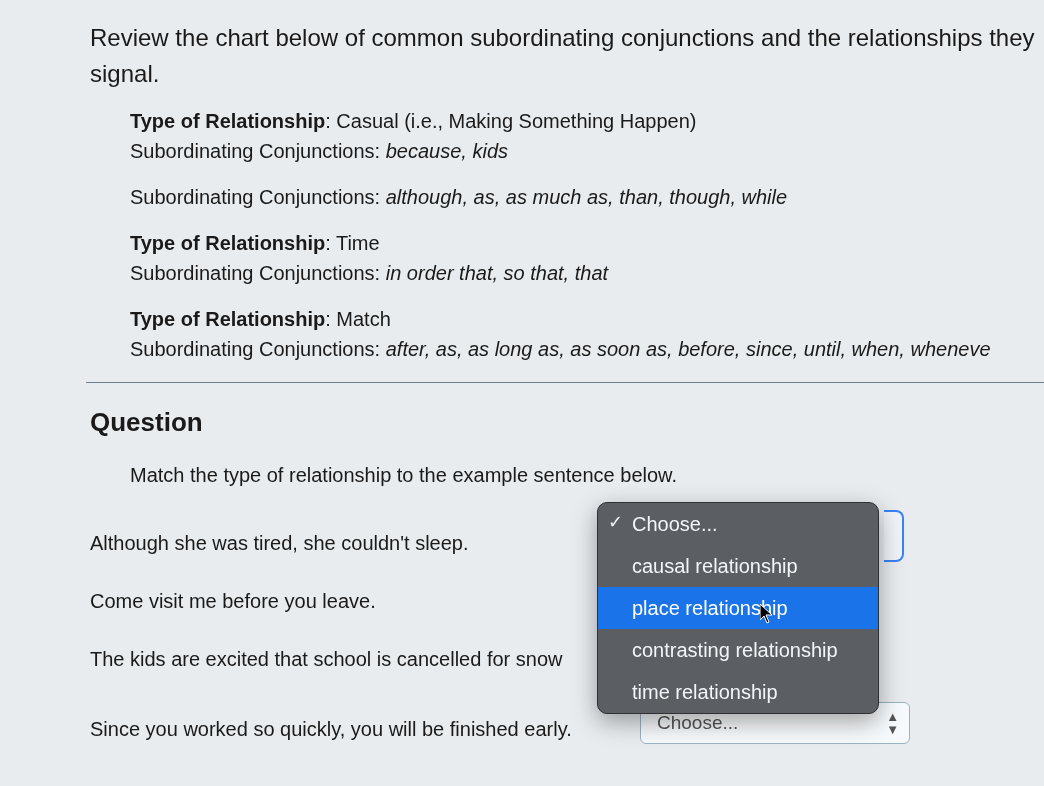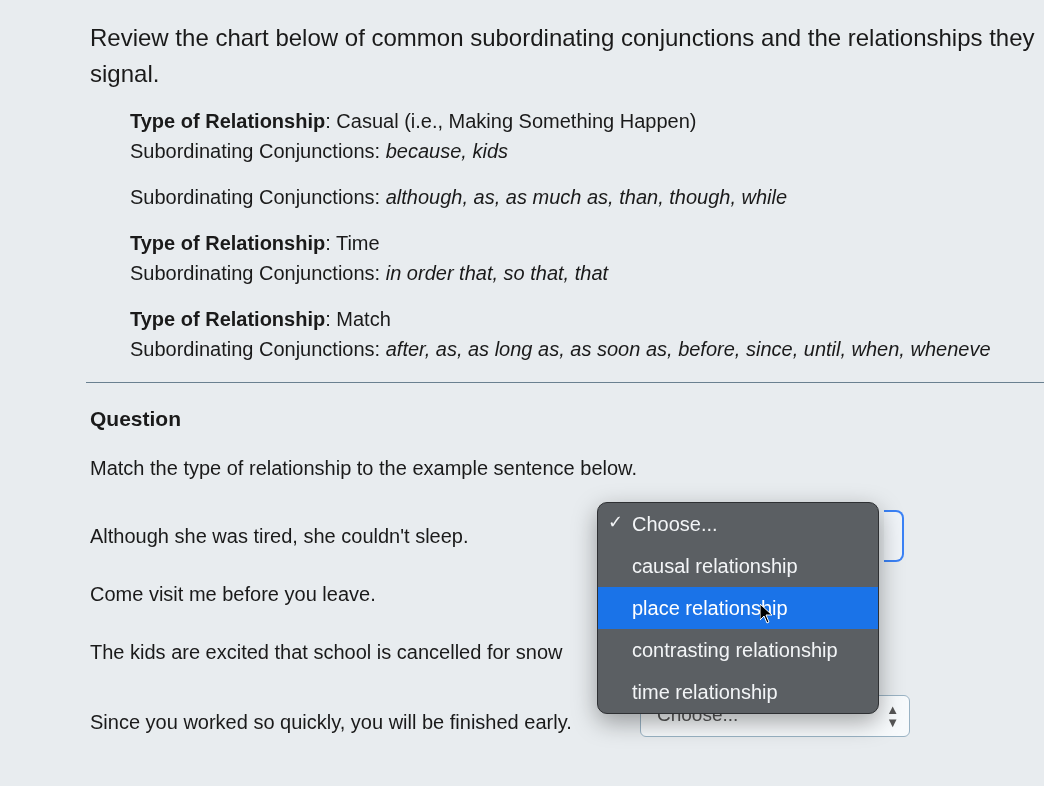--- a/index.html
+++ b/index.html
@@ -31,24 +31,25 @@
     .rel-block .conj-line .value {
       font-style: italic;
     }
     hr.divider {
       border: none;
       border-top: 1px solid #6a8090;
       margin: 18px 0 20px -4px;
     }
     .question-heading {
       font-weight: 700;
-      font-size: 21px;
+      font-size: 26px;
       margin-bottom: 18px;
     }
     .question-prompt {
+      margin-left: 40px;
       margin-bottom: 38px;
     }
     .match-row {
       display: flex;
       align-items: flex-end;
       gap: 16px;
       margin-bottom: 28px;
       width: 820px;
       position: relative;
     }

